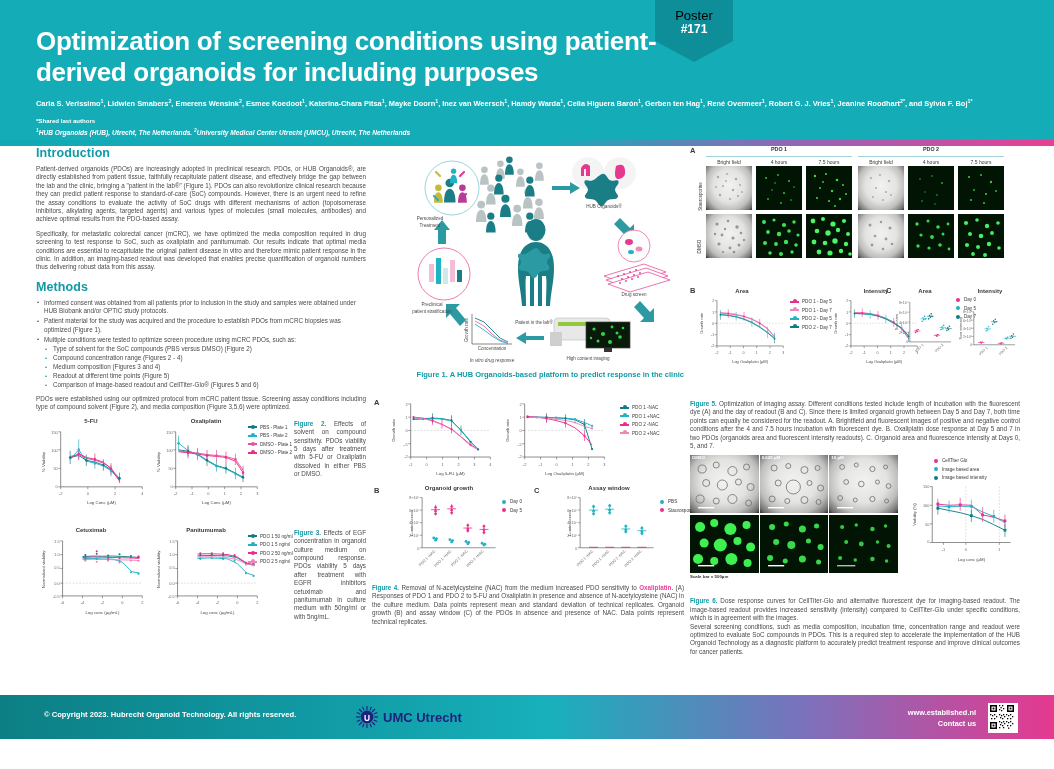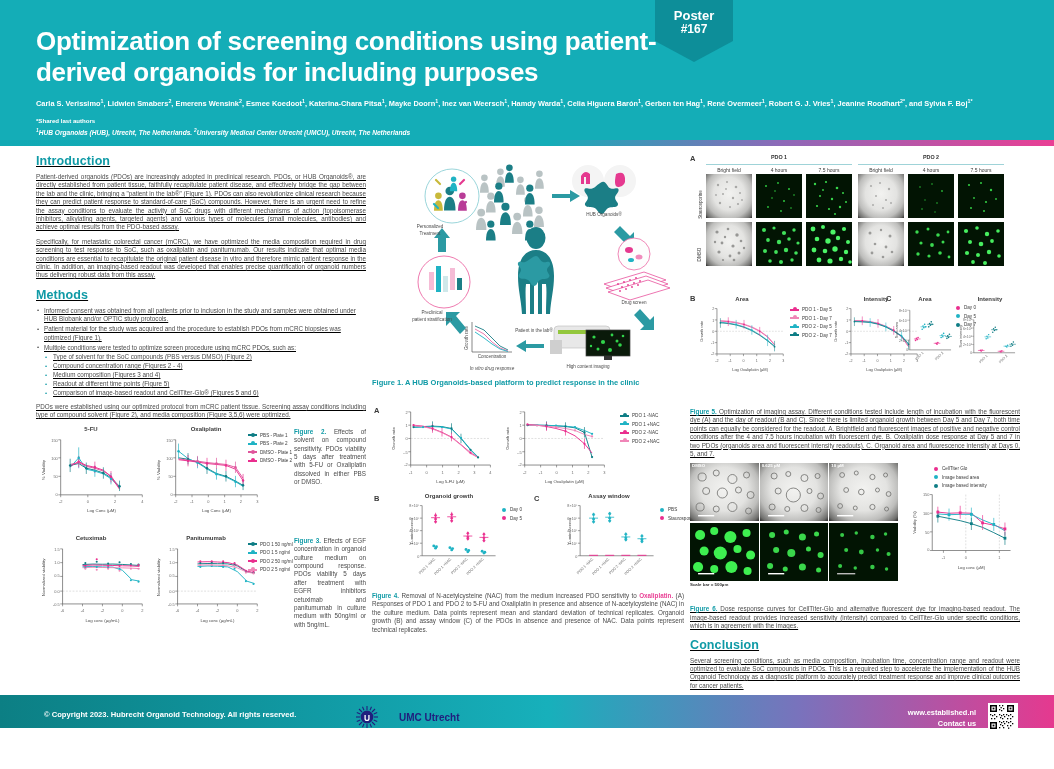--- a/index.html
+++ b/index.html
@@ -31,34 +31,34 @@
     font-size:6.6px;line-height:9px;color:#ffffff;font-style:italic;font-weight:bold;
   }
   .sup{font-size:0.72em;vertical-align:super;}
   
   #poster-badge{
     position:absolute;left:655px;top:0px;width:78px;height:62px;
     background:#0d8e99;
     clip-path:polygon(0 0,100% 0,100% 66%,50% 100%,0 66%);
     text-align:center;
   }
-  #poster-badge .l1{font-size:13px;font-weight:bold;color:#ffffff;margin-top:9px;line-height:14px;}
+  #poster-badge .l1{font-size:13px;font-weight:normal;color:#000000;margin-top:9px;line-height:14px;}
   #poster-badge .l2{font-size:12px;font-weight:bold;color:#fff;line-height:13px;}
   
   #hub-logo{position:absolute;left:745px;top:22px;width:275px;height:56px;}
   #hub-logo .mark{position:absolute;left:0;top:2px;width:52px;height:52px;}
   #hub-logo .word{position:absolute;left:62px;top:11px;font-size:27px;color:#fff;letter-spacing:0.5px;}
   #hub-logo .word b{font-weight:bold;}
   #hub-logo .word span{font-weight:normal;}
   
   #strip{position:absolute;left:0;top:140px;width:1054px;height:6px;
     background:linear-gradient(to right,#11a9b4 0%,#14adb7 52%,#8d69b8 74%,#e93f94 100%);}
   
   #content{position:absolute;left:0;top:146px;width:1054px;height:549px;background:#fff;}
-  .col{position:absolute;top:8px;text-decoration:underline;}
+  .col{position:absolute;top:0;}
   #col1{left:36px;width:330px;}
   #col2{left:372px;width:312px;}
   #col3{left:690px;width:330px;}
   h2.sec{
     color:#0f9aa6;font-size:12.5px;font-weight:bold;margin:0 0 5px 0;letter-spacing:0.1px;
   }
   p.body{
     font-size:6.3px;line-height:8.4px;color:#4a4a4a;margin:0 0 6px 0;text-align:justify;
   }
   ul.bul{margin:0 0 5px 0;padding:0;list-style:none;}
@@ -86,43 +86,43 @@
   .legswatch{width:9px;height:2px;margin-right:3px;position:relative;flex:0 0 auto;}
   .legswatch i{position:absolute;left:2.5px;top:-1.6px;width:4px;height:4px;border-radius:50%;}
   .legdot{width:4px;height:4px;border-radius:50%;margin-right:4px;margin-left:2px;flex:0 0 auto;}
   
   .bf{background:radial-gradient(ellipse at 50% 45%,#f2f2f0 0%,#e3e3e1 48%,#bdbdbb 72%,#6e6e6c 92%,#2b2b2a 100%);}
   .fl{background:#021403;}
   .panlabel{font-size:5px;color:#3a3a3a;text-align:center;}
   .sectletter{font-size:7.5px;font-weight:bold;color:#3a3a3a;}
   .vlabel{font-size:4.6px;color:#3a3a3a;transform:rotate(-90deg);white-space:nowrap;}
   
-  #footer{position:absolute;left:0;top:695px;width:1054px;height:33px;
+  #footer{position:absolute;left:0;top:695px;width:1054px;height:44px;
     background:linear-gradient(to right,#0c7f84 0%,#119aa4 30%,#17b0bb 52%,#7a72bc 76%,#e5398f 100%);}
   #footer .copy{position:absolute;left:44px;top:15px;font-size:7.6px;color:#fff;font-weight:bold;}
   #footer .umc{position:absolute;left:355px;top:10px;height:24px;display:flex;align-items:center;}
-  #footer .umc .txt{font-size:10px;color:#20207e;font-weight:bold;margin-left:20px;}
+  #footer .umc .txt{font-size:13px;color:#20207e;font-weight:bold;margin-left:4px;}
   #footer .web{position:absolute;right:78px;top:12px;text-align:right;}
   #footer .web div{font-size:7.4px;color:#fff;font-weight:bold;line-height:11px;}
   #qr{position:absolute;right:36px;top:8px;width:28px;height:28px;background:#fff;padding:1px;}
 </style>
 </head>
 <body>
 
 <div id="poster">
 
   <div id="header">
     <div class="title">Optimization of screening conditions using patient-derived organoids for including purposes</div>
     <div class="authors">Carla S. Verissimo<span class="sup">1</span>, Lidwien Smabers<span class="sup">2</span>, Emerens Wensink<span class="sup">2</span>, Esmee Koedoot<span class="sup">1</span>, Katerina-Chara Pitsa<span class="sup">1</span>, Mayke Doorn<span class="sup">1</span>, Inez van Weersch<span class="sup">1</span>, Hamdy Warda<span class="sup">1</span>, Celia Higuera Barón<span class="sup">1</span>, Gerben ten Hag<span class="sup">1</span>, René Overmeer<span class="sup">1</span>, Robert G. J. Vries<span class="sup">1</span>, Jeanine Roodhart<span class="sup">2*</span>, and Sylvia F. Boj<span class="sup">1*</span></div>
     <div class="sharednote">*Shared last authors</div>
     <div class="affil"><span class="sup">1</span>HUB Organoids (HUB), Utrecht, The Netherlands. <span class="sup">2</span>University Medical Center Utrecht (UMCU), Utrecht, The Netherlands</div>
 
     <div id="poster-badge">
       <div class="l1">Poster</div>
-      <div class="l2">#167</div>
+      <div class="l2">#171</div>
     </div>
 
   </div>
   <div id="strip"></div>
 
   <div id="content">
 
     <div class="col" id="col1">
       <h2 class="sec">Introduction</h2>
       <p class="body">Patient-derived organoids (PDOs) are increasingly adopted in preclinical research. PDOs, or HUB Organoids®, are directly established from patient tissue, faithfully recapitulate patient disease, and effectively bridge the gap between the lab and the clinic, bringing a "patient in the lab®" (Figure 1). PDOs can also revolutionize clinical research because they can predict patient response to standard-of-care (SoC) compounds. However, there is an urgent need to refine the assay conditions to evaluate the activity of SoC drugs with different mechanisms of action (topoisomerase inhibitors, alkylating agents, targeted agents) and various types of molecules (small molecules, antibodies) and achieve optimal results from the PDO-based assay.</p>
@@ -755,21 +755,21 @@
 
           <g>
             <g fill="#1b7e86" transform="translate(144,74) scale(1.0)">
               <ellipse cx="20" cy="10" rx="9.5" ry="11"></ellipse>
               <path d="M20 22 C30 22 38 30 38 48 C38 62 35 70 34 86 L30 86 C30 72 31 64 30 56 L26 56 L26 86 L22 86 L22 52 L18 52 L18 86 L14 86 L14 56 L10 56 C9 64 10 72 10 86 L6 86 C5 70 2 62 2 48 C2 30 10 22 20 22 Z"></path>
             </g>
             <path d="M164 102 C167 102 168 107 171 108 C174 109 177 106 178 109 C179 112 175 113 175 116 C175 119 179 121 177 123 C175 126 171 124 168 126 C165 128 165 132 162 132 C159 132 159 128 156 126 C153 124 149 126 147 123 C145 121 149 119 149 116 C149 113 145 112 146 109 C147 106 150 109 153 108 C156 107 161 102 164 102 Z" fill="#2b9aa3"></path>
             <text x="162" y="178" class="axlabel" text-anchor="middle" fill="#3a3a3a" font-size="6.5">Patient in the lab®</text>
           </g>
         </svg>
-        <div style="position:absolute;left:0;top:224px;width:312px;text-align:left;font-size:7.5px;color:#0f9aa6;font-weight:bold;">Figure 1. A HUB Organoids-based platform to predict response in the clinic</div>
+        <div style="position:absolute;left:0;top:224px;width:312px;text-align:right;font-size:7.5px;color:#0f9aa6;font-weight:bold;">Figure 1. A HUB Organoids-based platform to predict response in the clinic</div>
       </div>
 
       <div style="position:relative;height:236px;">
         <div class="sectletter" style="position:absolute;left:2px;top:0;">A</div>
 
         <div style="position:absolute;left:14px;top:0px;">
           <svg viewBox="0 0 118 86" width="112" height="82">
             <g stroke="#555" stroke-width="0.7" fill="none">
               <line x1="26" y1="6" x2="26" y2="62"></line>
                 <line x1="26" y1="62" x2="110" y2="62"></line>
@@ -1926,21 +1926,20 @@
             </g>
           </svg>
         </div>
       </div>
 
       <div class="figcap" style="width:330px;margin-top:2px;">
         <span class="ttl">Figure 6.</span>
         <span>Dose response curves for CellTiter-Glo and alternative fluorescent dye for imaging-based readout. The image-based readout provides increased sensitivity (intensity) compared to CellTiter-Glo under specific conditions, which is in agreement with the images.</span>
       </div>
 
-      <h2 class="sec" style="margin-top:7px;">Conclusion</h2>
       <p class="body">Several screening conditions, such as media composition, incubation time, concentration range and readout were optimized to evaluate SoC compounds in PDOs. This is a required step to accelerate the implementation of the HUB Organoid Technology as a diagnostic platform to accurately predict treatment response and improve clinical outcomes for cancer patients.</p>
     </div>
   </div>
 
   <div id="footer">
     <div class="copy">© Copyright 2023. Hubrecht Organoid Technology.  All rights reserved.</div>
     <div class="umc">
       <svg width="24" height="24" viewBox="0 0 24 24">
         <g stroke="#20207e" stroke-width="1.1">
           <line x1="12" y1="1" x2="12" y2="5"></line>

